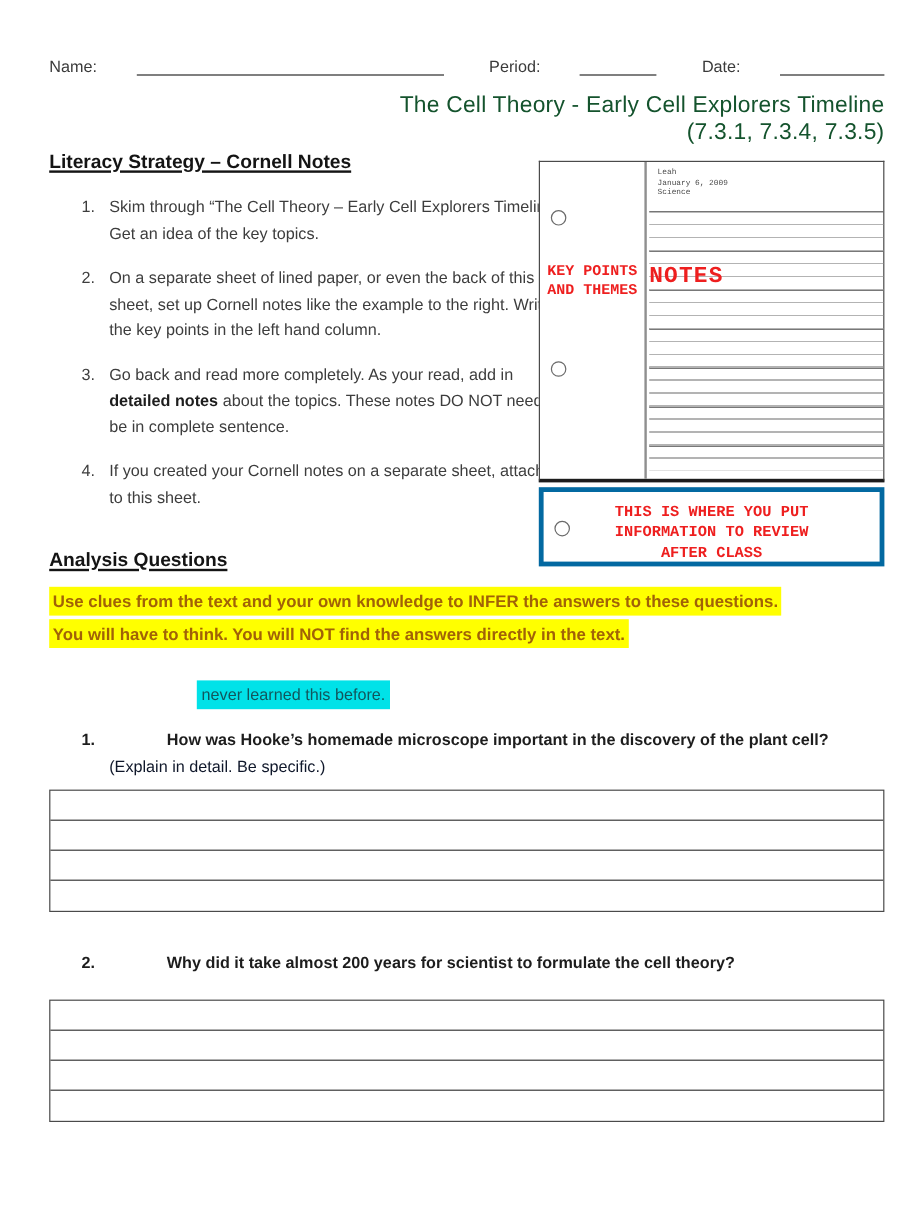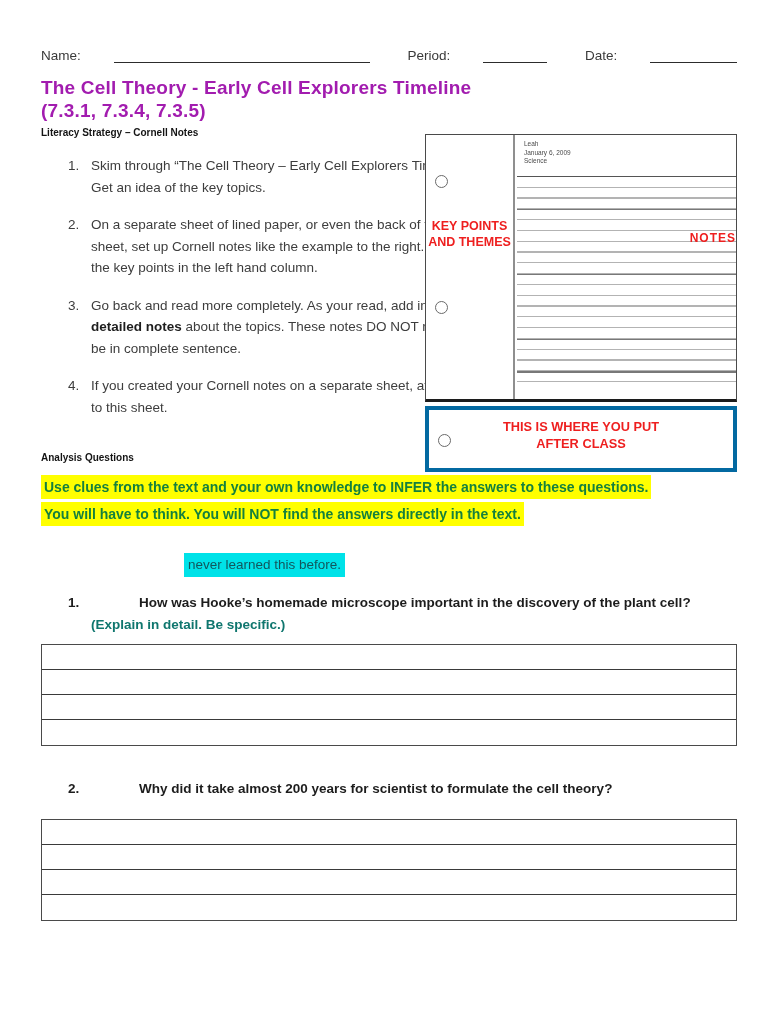--- a/index.html
+++ b/index.html
@@ -9,74 +9,74 @@
           padding:48px 33px 0 41px; }
 
   
   .topline { display:flex; align-items:flex-end; font-size:13.5px; color:#3a3a3a; white-space:nowrap;gap:28px; }
   .blank { display:inline-block; border-bottom:1.4px solid #2c2c2c; height:15px; margin-left:5px; }
   .blank.name { width:330px; margin-right:10px; }
   .blank.period { width:82px; margin-right:10px; }
   .blank.date { width:112px; }
 
   
-  .title { margin-top:13px; text-align:left; font-weight:bold; color:#a21caf;
+  .title { margin-top:13px; text-align:right; font-weight:normal; color:#14532d;
            font-size:19px; line-height:23px; letter-spacing:.2px; }
 
   
   .literacy-section { position:relative; margin-top:5px; }
-  .section-heading { font-size:10px; font-weight:bold; color:#141414;
-                     text-decoration-thickness:1.5px; text-underline-offset:2px; }
+  .section-heading { font-size:16px; font-weight:bold; color:#141414;
+                     text-decoration:underline; text-decoration-thickness:1.5px; text-underline-offset:2px; }
   .steps { margin-top:17px; width:432px; }
   .step { display:flex; margin:0 0 16px 27px; font-size:13.5px; line-height:21.5px; color:#3d3d3d; }
   .step .num { width:23px; flex:none; }
   .step b { color:#1d1d1d; }
 
   
-  .cornell-wrap { position:absolute; top:7px; right:0; width:312px; }
+  .cornell-wrap { position:absolute; top:7px; right:0; width:288px;font-family:Liberation Mono, monospace; }
   .cornell-main { position:relative; height:268px; background:#fff;
                   border:1.4px solid #4a4a4a; border-bottom:3px solid #1c1c1c; }
   .c-left { position:absolute; left:0; top:0; bottom:0; width:89px; border-right:2px solid #8f8f8f; }
   .hole { position:absolute; width:13px; height:13px; border:1.5px solid #6a6a6a;
           border-radius:50%; background:#fff; }
   .hole.h1 { left:9px; top:40px; }
   .hole.h2 { left:9px; top:166px; }
   .hole.h3 { left:9px; top:24px; }
   .key-label { position:absolute; top:83px; left:0; right:0; text-align:center;
                color:var(--red,#ee1f1f); font-weight:bold; font-size:12.5px; line-height:16px; }
   .c-right { position:absolute; left:91px; right:0; top:0; bottom:0; }
   .corner-note { position:absolute; left:7px; top:5px; font-size:6.5px; line-height:8.5px; color:#4a4a4a; }
   .ruled { position:absolute; left:0; right:0; top:41px; bottom:7px; border-top:1.6px solid #555;
            background-image:
              repeating-linear-gradient(180deg, transparent 0px, transparent 9.6px, #b3b3b3 9.6px, #b3b3b3 10.8px),
              repeating-linear-gradient(180deg, transparent 0px, transparent 31.2px, #787878 31.2px, #787878 32.6px); }
-  .notes-label { position:absolute; top:84px; left:0; right:0; text-align:right;
-                 color:var(--red,#ee1f1f); font-weight:bold; font-size:12px; letter-spacing:1px;margin-top:12px; }
+  .notes-label { position:absolute; top:84px; left:0; right:0; text-align:left;
+                 color:var(--red,#ee1f1f); font-weight:bold; font-size:19px; letter-spacing:1px; }
   .cornell-summary { position:relative; margin-top:4px; height:66px; background:#fff;
                      border:4px solid #0369a1; }
   .summary-text { position:absolute; top:8px; left:0; right:0; text-align:center;
                   color:var(--red,#ee1f1f); font-weight:bold; font-size:12.8px; line-height:17px; }
 
   
   .analysis-heading { margin-top:34px; }
   .yellow-block { margin-top:12px; }
-  .hl-yellow { display:inline-block; background:var(--yellow,#ffff00); color:#15803d;
+  .hl-yellow { display:inline-block; background:var(--yellow,#ffff00); color:#a16207;
                font-weight:bold; font-size:14px; line-height:18px; padding:3px 3px; margin-bottom:3px; }
   .cyan-block { margin-top:6px; margin-left:99px; }
   .hl-cyan { display:inline-block; background:var(--cyan,#00e2e8); color:#12565c;
              font-size:13.5px; line-height:18px; padding:3px 4px; margin-bottom:1px; }
   .hl-cyan .check { display:inline-block; margin-right:12px; }
-  .cyan-line2 { margin-left:44px; }
+  .cyan-line2 { margin-left:24px; }
 
   .question { display:flex; font-size:13.5px; line-height:21.5px; margin-left:27px; }
   .question .num { width:23px; flex:none; font-weight:bold; color:#1d1d1d; }
   .q1 { margin-top:14px; }
   .q2 { margin-top:32px; }
   .qtext b, .question .qmain { font-weight:bold; color:#1d1d1d;margin-left:48px; }
-  .qsub { font-weight:bold; color:#0f766e; }
+  .qsub { font-weight:normal; color:#0f172a; }
 
   .answer-box { border:1.5px solid #4a4a4a; background:#fff; }
   .answer-box .row { height:25px; border-bottom:1.5px solid #3a3a3a; }
   .answer-box .row:last-child { border-bottom:none; }
   .box1 { margin-top:9px; }
   .box2 { margin-top:19px; }
 </style>
 </head>
 <body>
 
@@ -135,20 +135,21 @@
             <div>Science</div>
           </div>
           <div class="ruled"></div>
           <div class="notes-label">NOTES</div>
         </div>
       </div>
       <div class="cornell-summary">
         <span class="hole h3"></span>
         <div class="summary-text">
           <div>THIS IS WHERE YOU PUT</div>
+          <div>INFORMATION TO REVIEW</div>
           <div>AFTER CLASS</div>
         </div>
       </div>
     </div>
   </div>
 
   <div class="section-heading analysis-heading">Analysis Questions</div>
 
   <div class="yellow-block">
     <span class="hl-yellow">Use clues from the text and your own knowledge to INFER the answers to these questions.</span><br>

